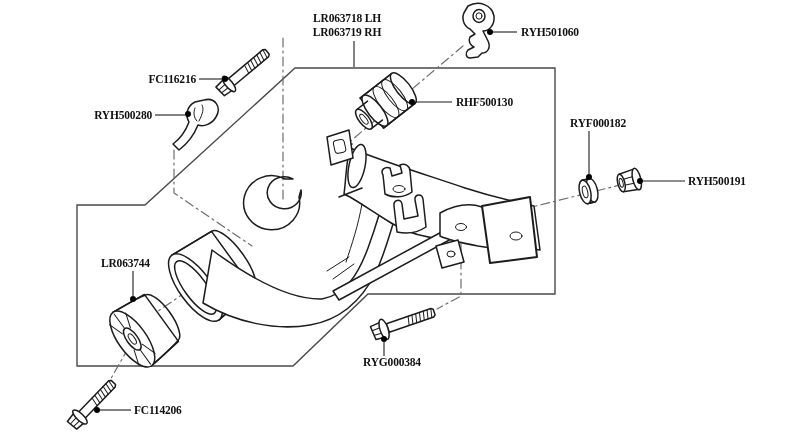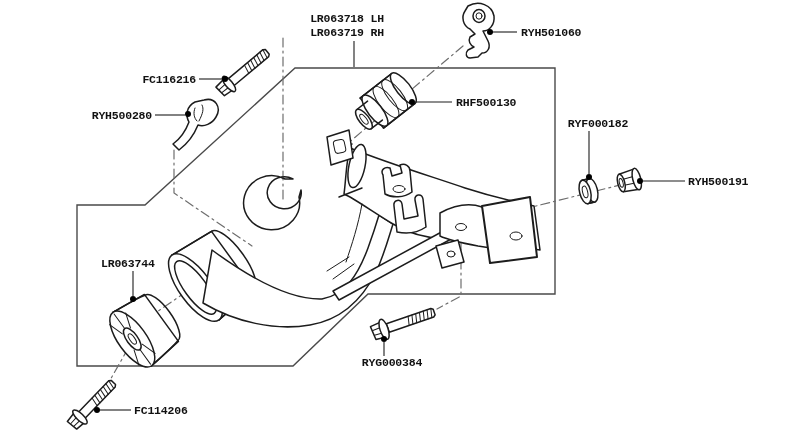--- a/index.html
+++ b/index.html
@@ -1,17 +1,17 @@
 <!DOCTYPE html>
 <html><head>
 <meta charset="utf-8">
 <style>
   html,body{margin:0;padding:0;background:#fff;}
   .wrap{position:relative;width:786px;height:446px;background:#fff;overflow:hidden;
-        font-family:Liberation Mono, monospace;}
+        font-family:Liberation Serif, serif;}
   svg{position:absolute;left:0;top:0;}
   .ln{fill:none;stroke:#1c1c1c;stroke-width:1.5;stroke-linecap:round;stroke-linejoin:round;}
   .fw{fill:#ffffff;stroke:#1c1c1c;stroke-width:1.5;stroke-linejoin:round;stroke-linecap:round;}
   .thin{stroke-width:1;}
   .bold{stroke-width:2;}
   .bnd{fill:none;stroke:#4a4a4a;stroke-width:1.4;stroke-linejoin:miter;}
   .dd{fill:none;stroke:#6e6e6e;stroke-width:1.2;stroke-dasharray:9 4 2 4;stroke-linecap:round;}
   .ldr{fill:none;stroke:#1c1c1c;stroke-width:1.1;}
   .dot{fill:#000;stroke:none;}
   .lbl{font-weight:bold;font-size:11.5px;letter-spacing:-0.2px;fill:#111;}

